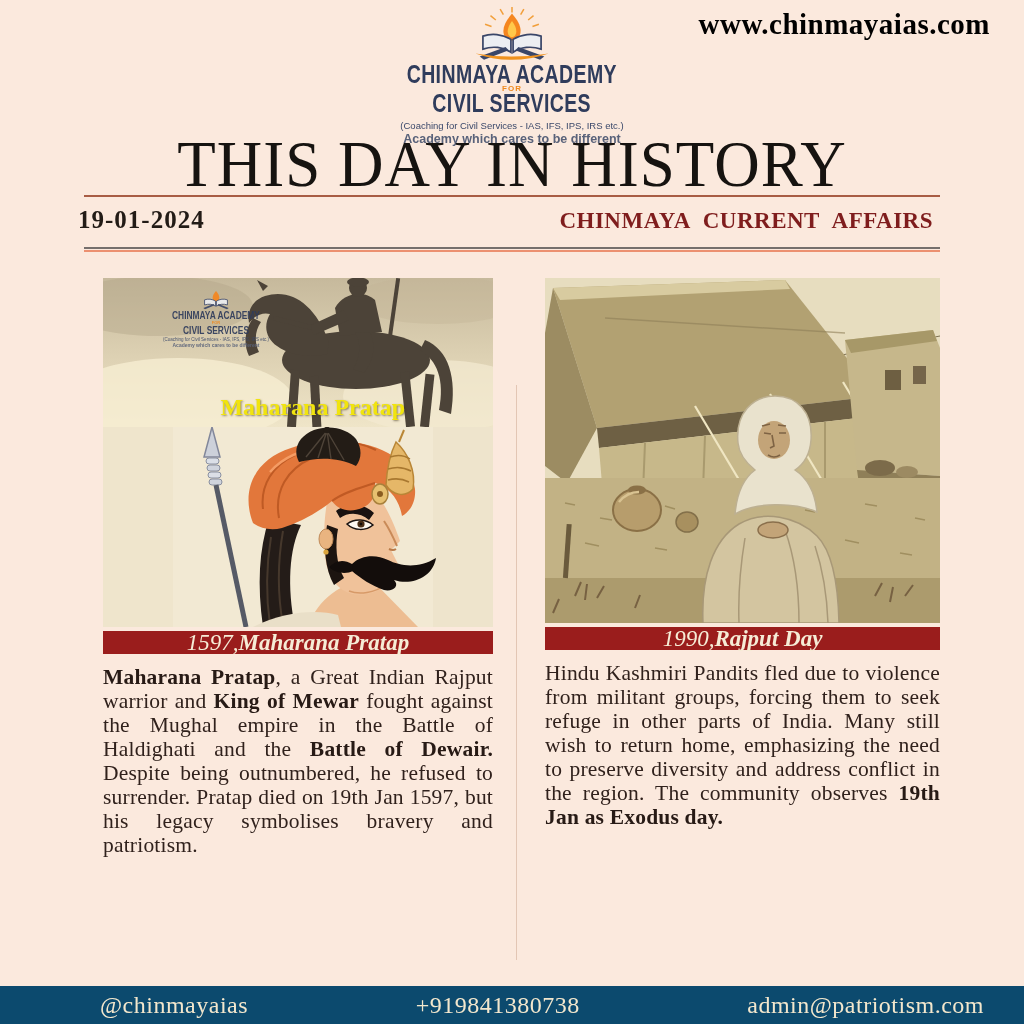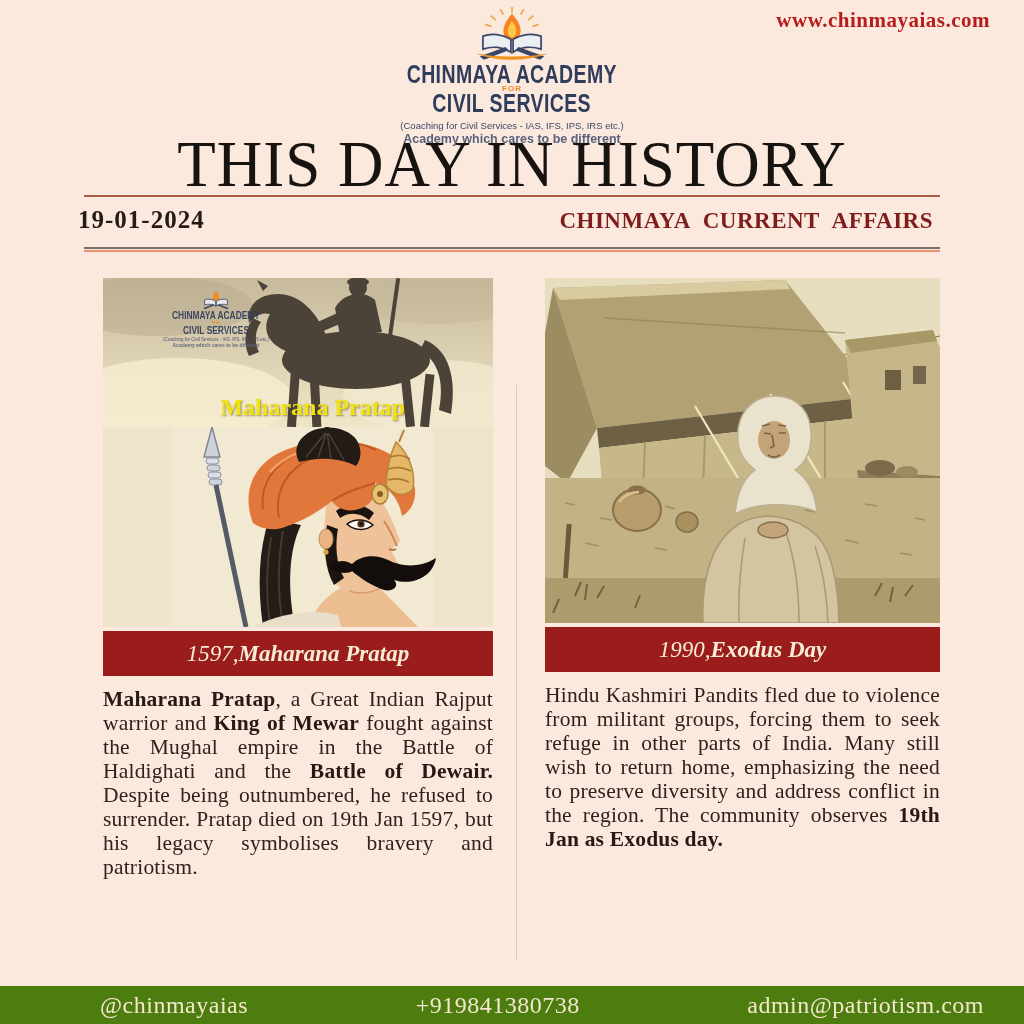--- a/index.html
+++ b/index.html
@@ -2,22 +2,22 @@
 <html><head>
 <meta charset="utf-8">
 <style>
   * { margin:0; padding:0; box-sizing:border-box; }
   html,body { width:1024px; height:1024px; overflow:hidden; }
   body { background:#fbe9dd; font-family:"Liberation Serif", serif; position:relative; }
 
   .canvas { position:relative; width:1024px; height:1024px; background:#fbe9dd; }
 
   
-  .top-url { position:absolute; top:8px; right:34px; font-size:21px; font-weight:bold;
-             color:#b91c1c; letter-spacing:.5px; }
+  .top-url { position:absolute; top:8px; right:34px; font-size:29px; font-weight:bold;
+             color:#000000; letter-spacing:.5px; }
 
   .logo { position:absolute; top:6px; left:0; right:0; display:flex; flex-direction:column;
           align-items:center; text-align:center; }
   .logo .icon-wrap { height:56px; }
   .logo .name1 { font-family:"Liberation Sans",sans-serif; font-weight:bold; font-size:25px;
                  color:#2f3c5c; transform:scaleX(.78); letter-spacing:.5px; line-height:1.0; }
   .logo .for { font-family:"Liberation Sans",sans-serif; font-weight:bold; font-size:8px;
                color:#ef8a1f; letter-spacing:1px; line-height:.8; margin:-1px 0; }
   .logo .name2 { font-family:"Liberation Sans",sans-serif; font-weight:bold; font-size:25px;
                  color:#2f3c5c; transform:scaleX(.78); letter-spacing:.5px; line-height:1.0; }
@@ -59,31 +59,31 @@
   .statue-caption { position:absolute; bottom:6px; left:50%; transform:translateX(-42%);
                     font-size:24px; font-weight:bold; color:#f1e40e; white-space:nowrap;
                     text-shadow:1px 1px 2px rgba(60,50,20,.55); }
 
   .portrait-fig { width:390px; height:200px; overflow:hidden; }
   .portrait-fig svg { display:block; width:100%; height:100%; }
 
   .photo-fig { width:395px; height:345px; overflow:hidden; }
   .photo-fig svg { display:block; width:100%; height:100%; }
 
-  .banner { margin-top:4px; height:45px; background:#9a1d1c; display:flex; align-items:center;
+  .banner { margin-top:4px; height:23px; background:#9a1d1c; display:flex; align-items:center;
             justify-content:center; color:#f6ecd6; font-size:23px; font-style:italic; }
   .banner .b-year { font-weight:normal; }
   .banner .b-title { font-weight:bold; }
 
   .para { margin-top:11px; font-size:21.5px; line-height:24px; color:#30211c;
           text-align:justify; letter-spacing:.2px; }
   .para b { color:#271a15; }
 
   
-  .footer { position:absolute; left:0; bottom:0; width:1024px; height:38px; background:#4d7c0f;
+  .footer { position:absolute; left:0; bottom:0; width:1024px; height:38px; background:#0c4a6e;
             display:flex; align-items:center; justify-content:space-between;
             padding:0 40px 0 100px; color:#f3e7cd; font-size:24px; }
   .footer .f-item { letter-spacing:.5px; }
 </style>
 </head>
 <body>
 
 <div class="canvas">
 
   <div class="top-url">www.chinmayaias.com</div>
@@ -316,21 +316,21 @@
               <path d="M223,177 q6,4 12,0"></path>
               <path d="M217,148 l8,-2 M233,147 l8,1"></path>
             </g>
             <ellipse cx="228" cy="252" rx="15" ry="8" fill="#c3a478" stroke="#8a6f4c" stroke-width="1.5"></ellipse>
           </g>
         </svg>
       </div>
 
       <div class="banner">
         <span class="b-year">1990,</span>
-        <span class="b-title">Exodus Day</span>
+        <span class="b-title">Rajput Day</span>
       </div>
 
       <div class="para"><span>Hindu Kashmiri Pandits fled due to violence from militant groups, forcing them to seek refuge in other parts of India. Many still wish to return home, emphasizing the need to preserve diversity and address conflict in the region. The community observes </span><b>19th Jan as Exodus day.</b></div>
     </div>
   </div>
 
   <div class="footer">
     <div class="f-item">@chinmayaias</div>
     <div class="f-item">+919841380738</div>
     <div class="f-item">admin@patriotism.com</div>

